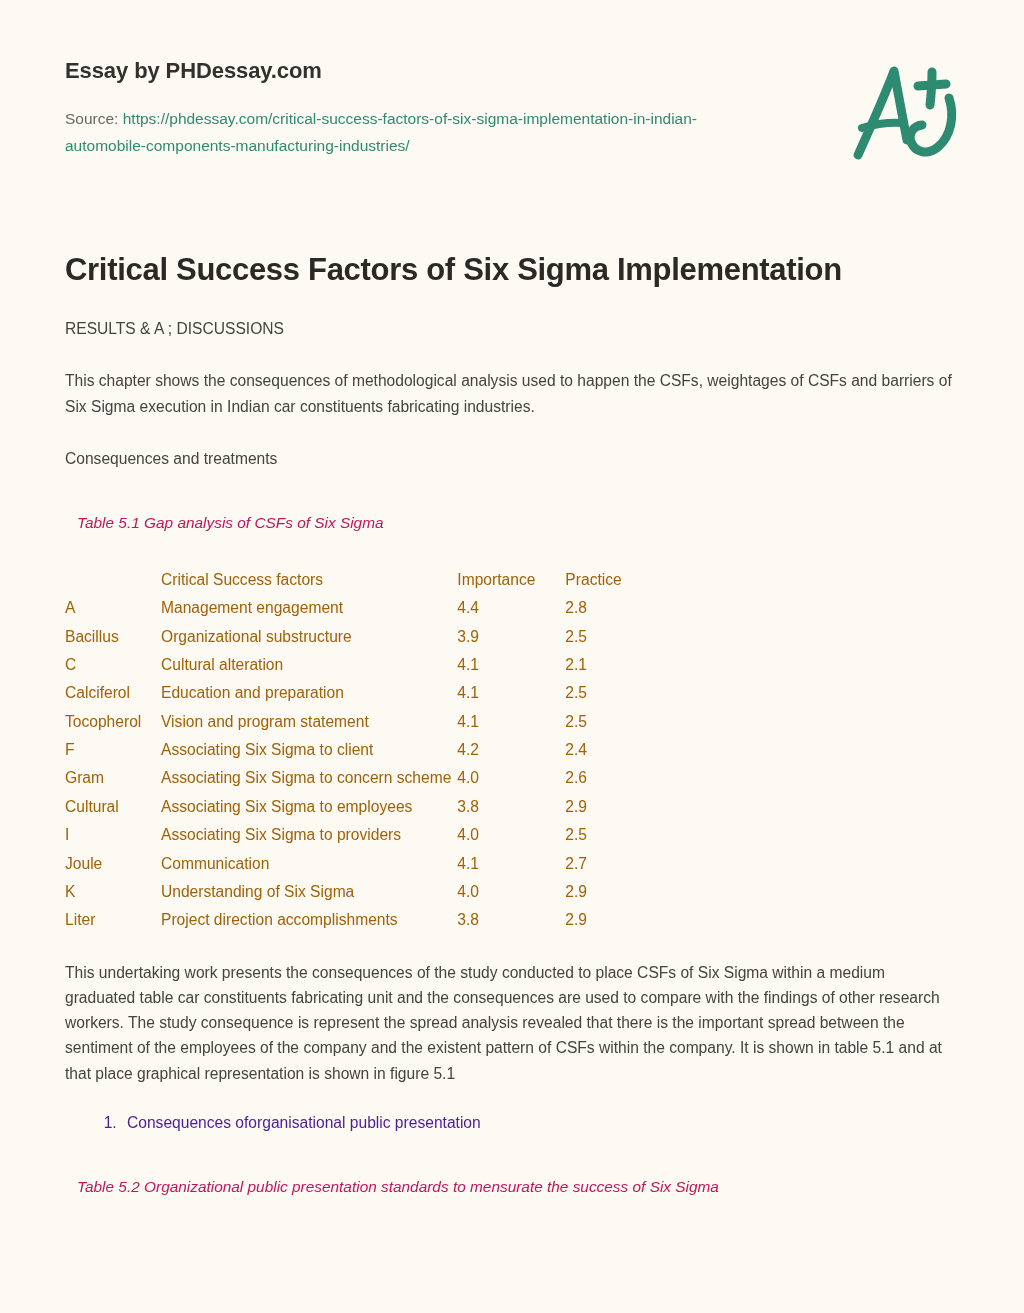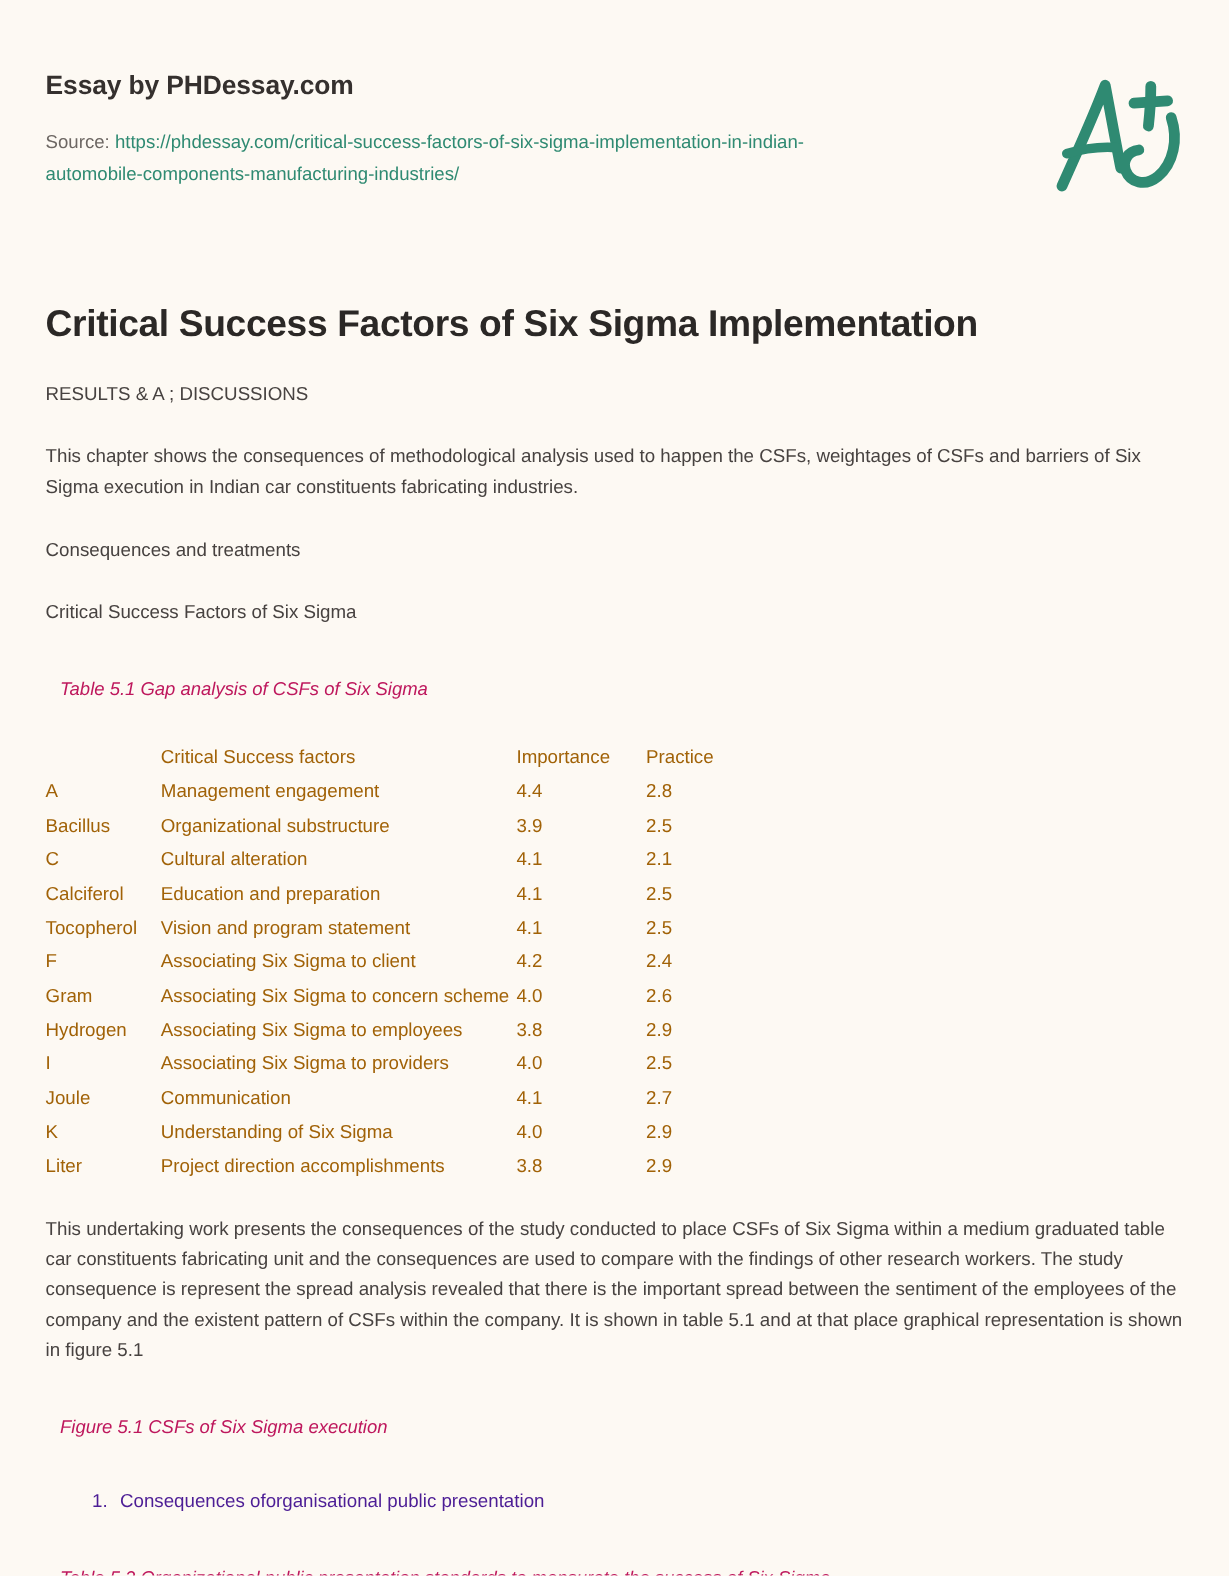--- a/index.html
+++ b/index.html
@@ -13,21 +13,21 @@
     font-family: "Liberation Sans", sans-serif;
     color: #3f3a38;
     overflow: hidden;
   }
 
   .page {
     position: relative;
     width: 1024px;
     height: 1313px;
     box-sizing: border-box;
-    padding: 0 38px;
+    padding: 0 65px;
   }
 
   
   .site-header {
     position: relative;
     padding-top: 58px;
   }
   .brand-title {
     font-size: 22px;
     font-weight: bold;
@@ -146,21 +146,20 @@
         </g>
       </svg>
     </div>
   </div>
 
   <h1 class="article-title">Critical Success Factors of Six Sigma Implementation</h1>
 
   <p class="para">RESULTS &amp; A ; DISCUSSIONS</p>
   <p class="para">This chapter shows the consequences of methodological analysis used to happen the CSFs, weightages of CSFs and barriers of Six Sigma execution in Indian car constituents fabricating industries.</p>
   <p class="para">Consequences and treatments</p>
-  <p class="para">Critical Success Factors of Six Sigma</p>
   <p class="caption">Table 5.1 Gap analysis of CSFs of Six Sigma</p>
 
   <table class="data-table t51">
     <thead>
       <tr>
         <td class="c-key"></td>
         <td class="c-factor">Critical Success factors</td>
         <td class="c-imp">Importance</td>
         <td class="c-prac">Practice</td>
       </tr>
@@ -202,21 +201,21 @@
           <td class="c-imp">4.2</td>
           <td class="c-prac">2.4</td>
         </tr>
         <tr>
           <td class="c-key">Gram</td>
           <td class="c-factor">Associating Six Sigma to concern scheme</td>
           <td class="c-imp">4.0</td>
           <td class="c-prac">2.6</td>
         </tr>
         <tr>
-          <td class="c-key">Hydrogen</td>
+          <td class="c-key">Cultural</td>
           <td class="c-factor">Associating Six Sigma to employees</td>
           <td class="c-imp">3.8</td>
           <td class="c-prac">2.9</td>
         </tr>
         <tr>
           <td class="c-key">I</td>
           <td class="c-factor">Associating Six Sigma to providers</td>
           <td class="c-imp">4.0</td>
           <td class="c-prac">2.5</td>
         </tr>
@@ -235,21 +234,20 @@
         <tr>
           <td class="c-key">Liter</td>
           <td class="c-factor">Project direction accomplishments</td>
           <td class="c-imp">3.8</td>
           <td class="c-prac">2.9</td>
         </tr>
       </tbody>
   </table>
 
   <p class="para tight">This undertaking work presents the consequences of the study conducted to place CSFs of Six Sigma within a medium graduated table car constituents fabricating unit and the consequences are used to compare with the findings of other research workers. The study consequence is represent the spread analysis revealed that there is the important spread between the sentiment of the employees of the company and the existent pattern of CSFs within the company. It is shown in table 5.1 and at that place graphical representation is shown in figure 5.1</p>
-  <p class="caption">Figure 5.1 CSFs of Six Sigma execution</p>
 
   <ol class="ordered-list" id="article-list">
       <li>Consequences oforganisational public presentation</li>
     </ol>
 
   <p class="caption">Table 5.2 Organizational public presentation standards to mensurate the success of Six Sigma</p>
 
 </div>
 
 </body></html>

